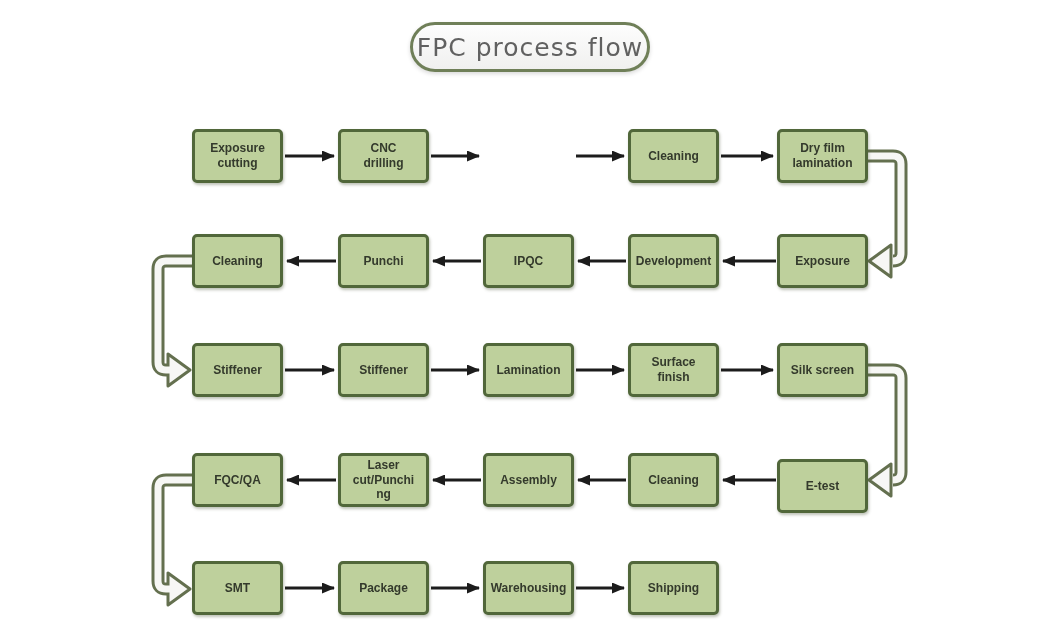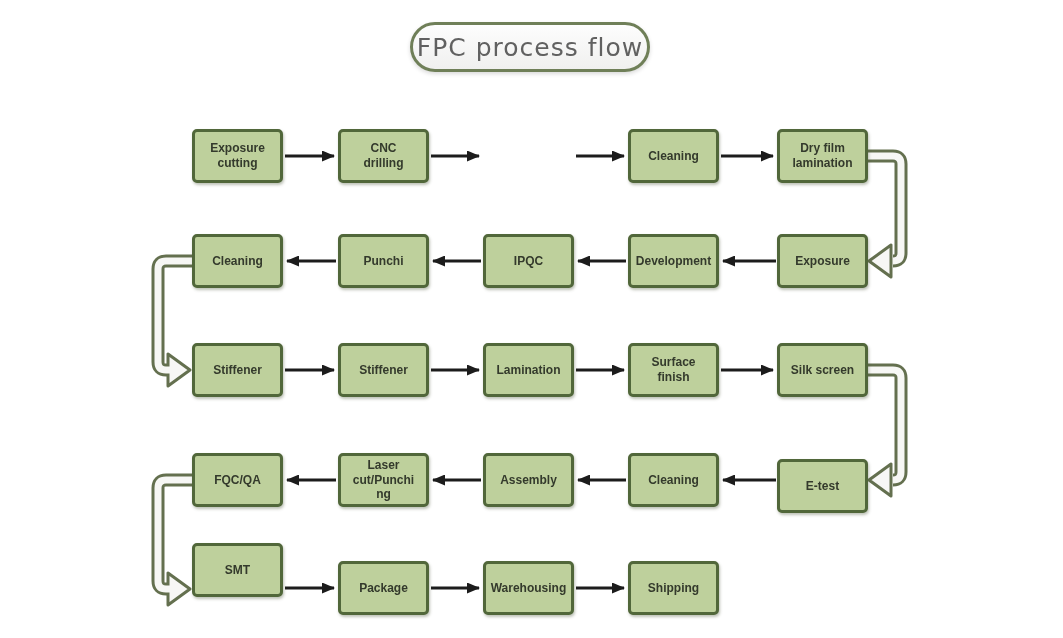--- a/index.html
+++ b/index.html
@@ -122,18 +122,18 @@
   <div class="node" style="left:777px;top:343px">Silk screen</div>
 
   <div class="node" style="left:192px;top:453px">FQC/QA</div>
   <div class="node" style="left:338px;top:453px">Laser
 cut/Punchi
 ng</div>
   <div class="node" style="left:483px;top:453px">Assembly</div>
   <div class="node" style="left:628px;top:453px">Cleaning</div>
   <div class="node" style="left:777px;top:459px">E-test</div>
 
-  <div class="node" style="left:192px;top:543px">SMT</div>
+  <div class="node" style="left:192px;top:561px">SMT</div>
   <div class="node" style="left:338px;top:561px">Package</div>
   <div class="node" style="left:483px;top:561px">Warehousing</div>
   <div class="node" style="left:628px;top:561px">Shipping</div>
 
 </div>
 
 </body></html>

